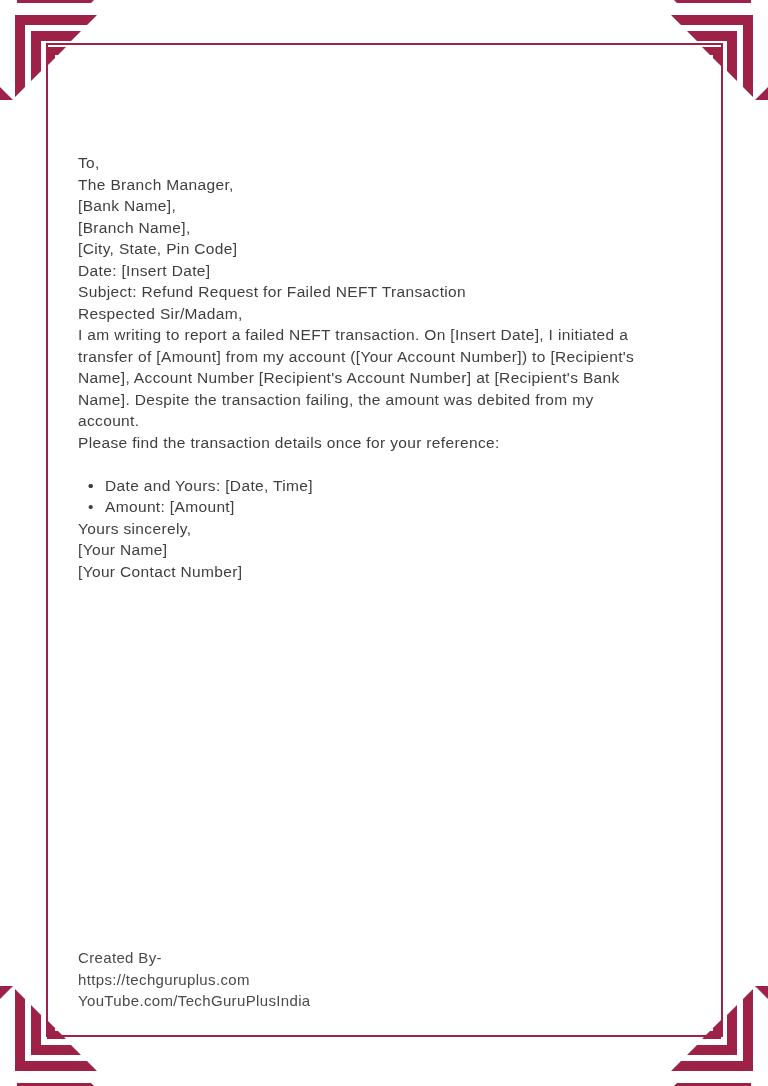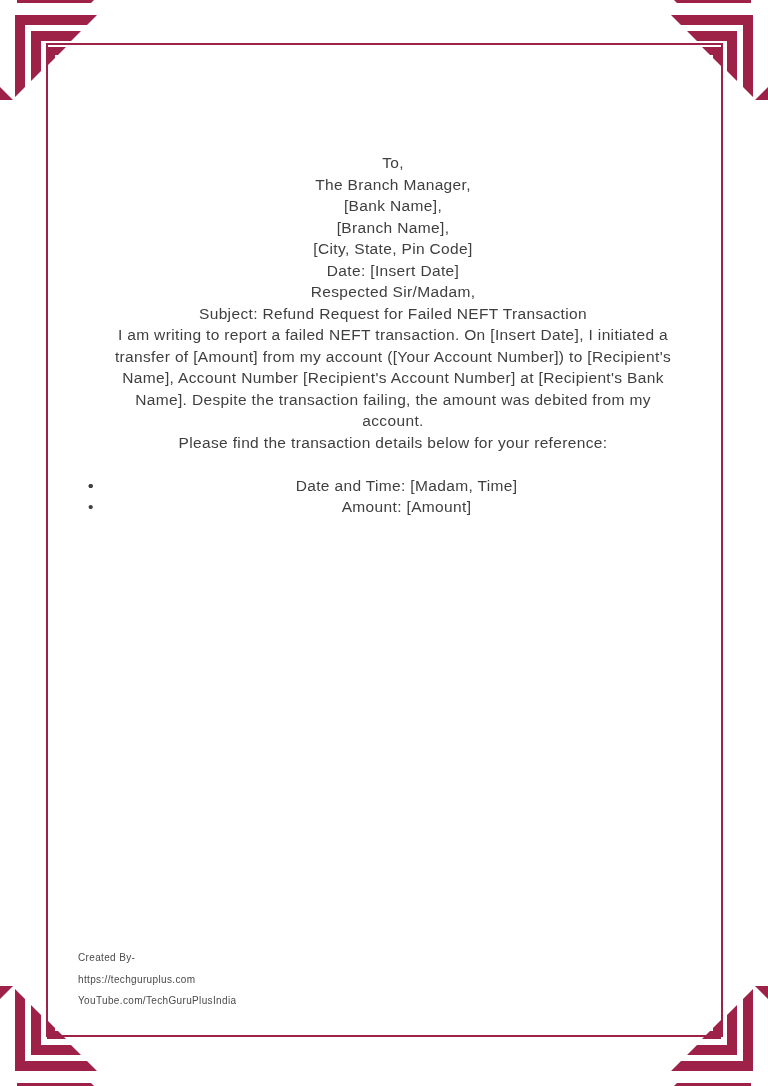--- a/index.html
+++ b/index.html
@@ -27,21 +27,20 @@
   .corner.bl { bottom: 0; left: 0; transform: scaleY(-1); }
   .corner.br { bottom: 0; right: 0; transform: scale(-1,-1); }
 
   .letter {
     position: absolute;
     left: 78px; top: 152px;
     width: 630px;
     font-size: 15.5px;
     line-height: 21.5px;
     letter-spacing: 0.35px;
-    text-align: center;
   }
   .letter p { margin: 0; }
   .letter > * + * { margin-top: 21.5px; }
   .pre { white-space: pre-line; }
 
   ul.details {
     margin: 21.5px 0 0 0;
     padding: 0;
     list-style: none;
   }
@@ -52,21 +51,21 @@
   }
   ul.details li .bullet-dot {
     position: absolute;
     left: 10px; top: 0;
     line-height: 21.5px;
   }
 
   .footer {
     position: absolute;
     left: 78px; top: 947px;
-    font-size: 10px;
+    font-size: 15px;
     line-height: 21.5px;
     letter-spacing: 0.35px;
     color: #4a4a4a;
     white-space: pre-line;
   }
 </style>
 </head>
 <body>
 
 <div class="page">
@@ -110,40 +109,43 @@
     </g>
   </svg>
 
   <main class="letter">
     <p class="pre">To,
 The Branch Manager,
 [Bank Name],
 [Branch Name],
 [City, State, Pin Code]
 Date: [Insert Date]</p>
+    <p>Subject: Refund Request for Failed NEFT Transaction</p>
     <p>Respected Sir/Madam,</p>
-    <p>Subject: Refund Request for Failed NEFT Transaction</p>
     <p class="pre">I am writing to report a failed NEFT transaction. On [Insert Date], I initiated a
 transfer of [Amount] from my account ([Your Account Number]) to [Recipient's
 Name], Account Number [Recipient's Account Number] at [Recipient's Bank
 Name]. Despite the transaction failing, the amount was debited from my
 account.</p>
-    <p>Please find the transaction details below for your reference:</p>
+    <p>Please find the transaction details once for your reference:</p>
     <ul class="details">
       <li>
         <span class="bullet-dot">•</span>
       </li>
       <li>
         <span class="bullet-dot">•</span>
-        <span>Date and Time: [Madam, Time]</span>
+        <span>Date and Yours: [Date, Time]</span>
       </li>
       <li>
         <span class="bullet-dot">•</span>
         <span>Amount: [Amount]</span>
       </li>
     </ul>
+    <p class="pre">Yours sincerely,
+[Your Name]
+[Your Contact Number]</p>
   </main>
 
   <footer class="footer">Created By-
 https://techguruplus.com
 YouTube.com/TechGuruPlusIndia</footer>
 
 </div>
 
 </body></html>

